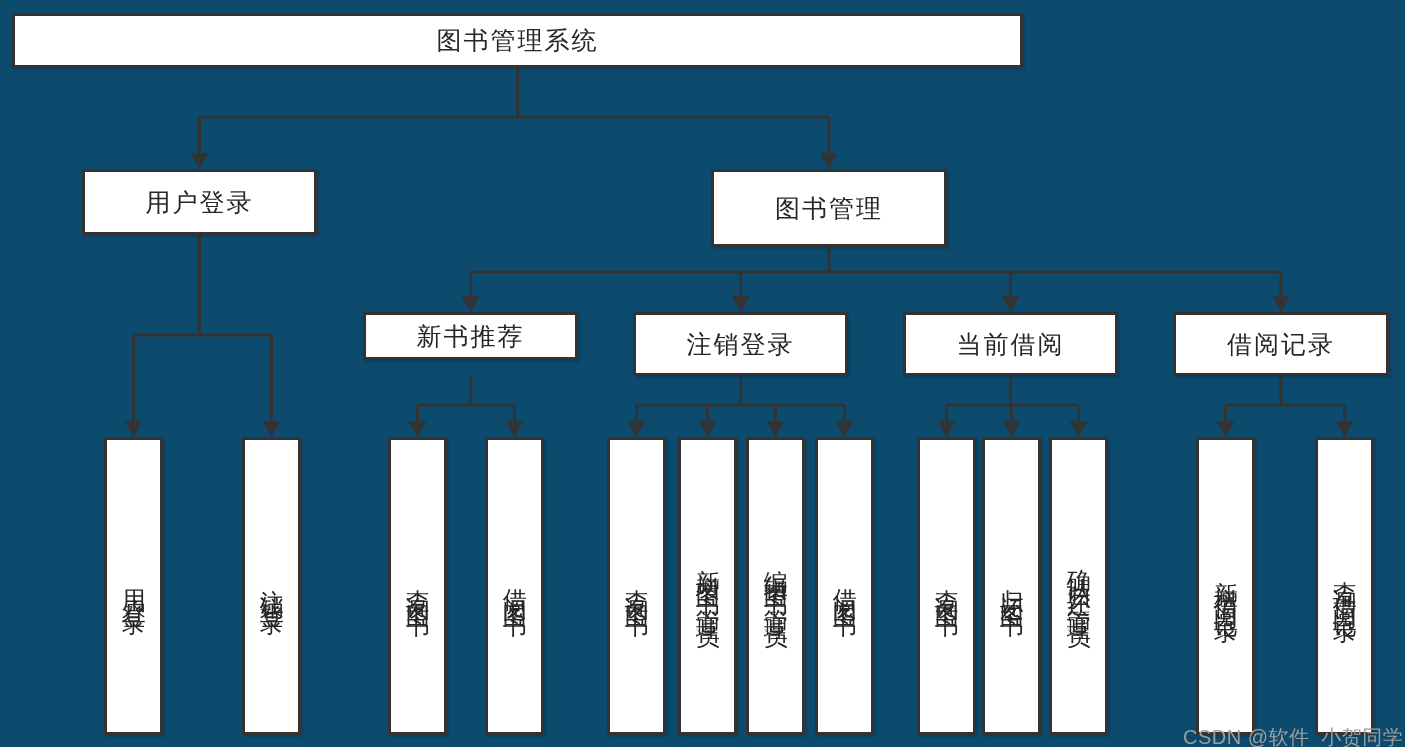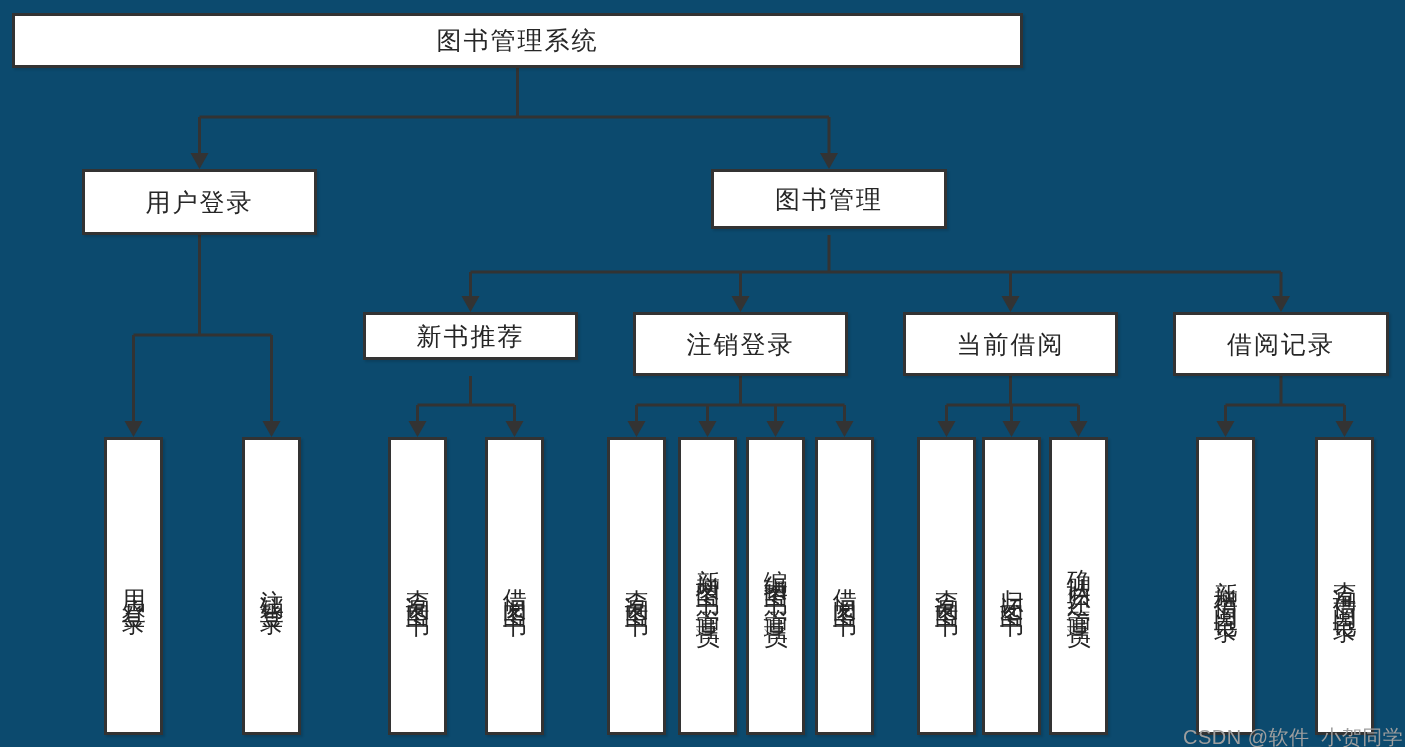--- a/index.html
+++ b/index.html
@@ -97,21 +97,21 @@
       <polygon points="1002.5,421 1020.5,421 1011.5,437"></polygon>
       <polygon points="1069.5,421 1087.5,421 1078.5,437"></polygon>
       <polygon points="1216.5,421 1234.5,421 1225.5,437"></polygon>
       <polygon points="1335.5,421 1353.5,421 1344.5,437"></polygon>
     </g>
   </svg>
 
   <div class="node" style="left:12px; top:13px; width:1011px; height:55px;">图书管理系统</div>
 
   <div class="node" style="left:82px; top:169px; width:235px; height:66px;">用户登录</div>
-  <div class="node" style="left:711px; top:169px; width:236px; height:60px;">图书管理</div>
+  <div class="node" style="left:711px; top:169px; width:236px; height:78px;">图书管理</div>
 
   <div class="node" style="left:363px; top:312px; width:215px; height:48px;">新书推荐</div>
   <div class="node" style="left:633px; top:312px; width:215px; height:64px;">注销登录</div>
   <div class="node" style="left:903px; top:312px; width:215px; height:64px;">当前借阅</div>
   <div class="node" style="left:1173px; top:312px; width:216px; height:64px;">借阅记录</div>
 
   <div class="vnode" style="left:104px; top:437px; width:59px; height:298px;">
     <span>用户登录</span>
   </div>
   <div class="vnode" style="left:242px; top:437px; width:59px; height:298px;">

